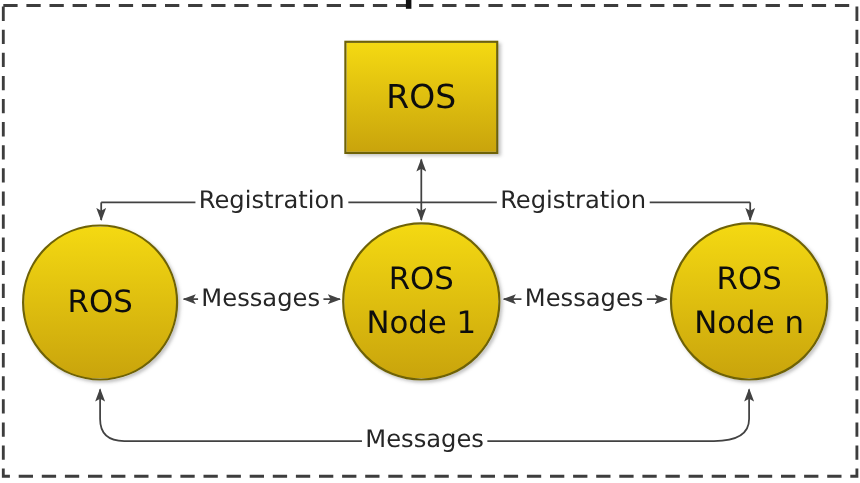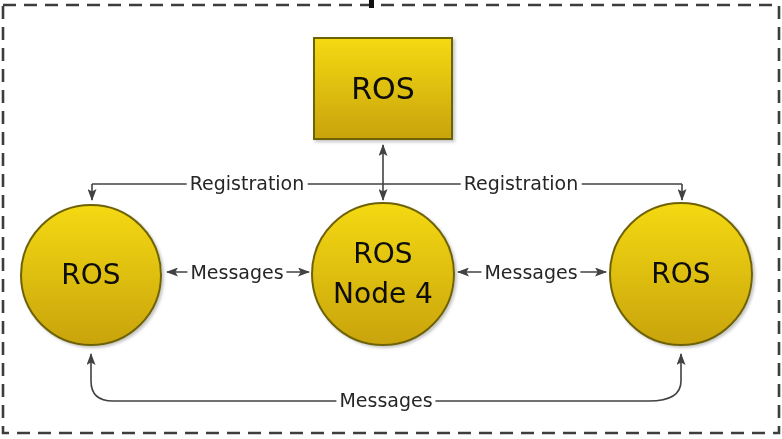--- a/index.html
+++ b/index.html
@@ -57,21 +57,21 @@
   .node1 { left: 20px;  top: 204px; width: 142px; height: 142px; }
   .node2 { left: 311px; top: 202px; width: 144px; height: 144px; }
   .noden { left: 609px; top: 202px; width: 144px; height: 144px; }
 
   .edge-label {
     position: absolute;
     z-index: 3;
     transform: translate(-50%, -50%);
     background: var(--background);
     color: #262626;
-    font-size: 19px;
+    font-size: 22px;
     padding: 0 3px;
     white-space: nowrap;
     text-align: center;
   }
   .lbl-reg-left  { left: 247px; top: 183px; }
   .lbl-reg-right { left: 521px; top: 183px; }
   .lbl-msg-left  { left: 237px; top: 272px; }
   .lbl-msg-right { left: 531px; top: 272px; }
   .lbl-msg-bottom{ left: 386px; top: 400px; }
 </style>
@@ -105,24 +105,25 @@
 
   <div class="shape master">
     <span class="l1">ROS</span>
   </div>
 
   <div class="shape node node1">
     <span class="l1">ROS</span>
   </div>
   <div class="shape node node2">
     <span class="l1">ROS</span>
-    <span class="l2">Node 4</span>
+    <span class="l2">Node 1</span>
   </div>
   <div class="shape node noden">
     <span class="l1">ROS</span>
+    <span class="l2">Node n</span>
   </div>
 
   <span class="edge-label lbl-reg-left">Registration</span>
   <span class="edge-label lbl-reg-right">Registration</span>
   <span class="edge-label lbl-msg-left">Messages</span>
   <span class="edge-label lbl-msg-right">Messages</span>
   <span class="edge-label lbl-msg-bottom">Messages</span>
 
 </div>
 

